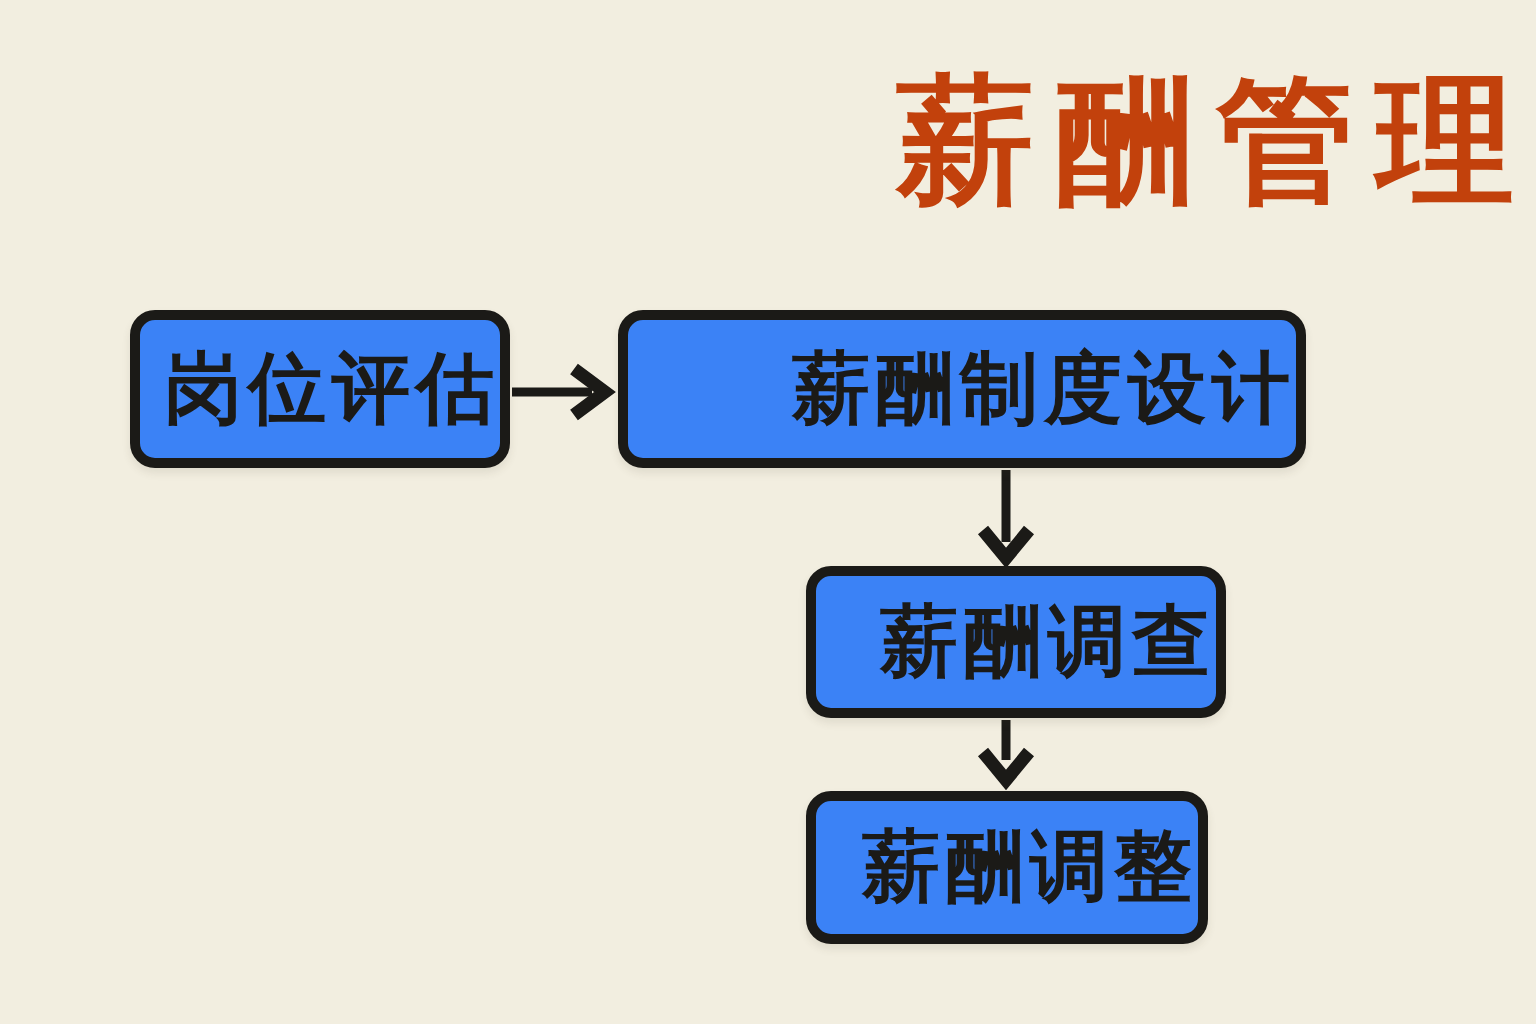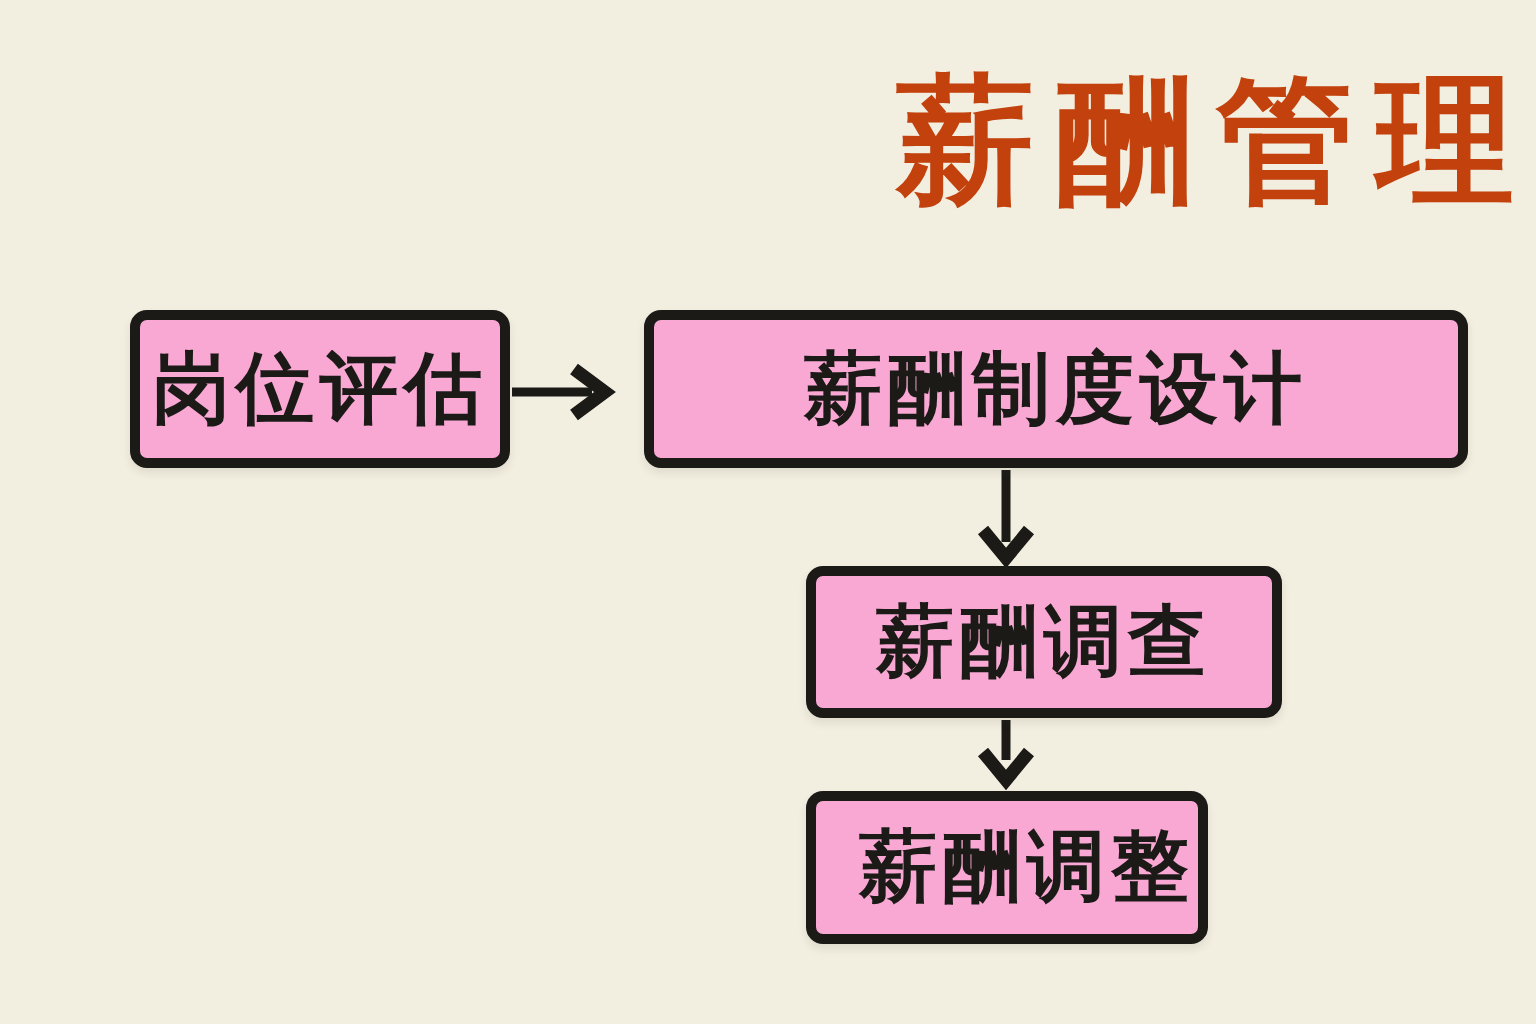--- a/index.html
+++ b/index.html
@@ -26,35 +26,35 @@
     line-height: 1.05;
     font-weight: 900;
     letter-spacing: 22px;
     color: #c2410c;
     white-space: nowrap;
   }
   .node {
     position: absolute;
     box-sizing: border-box;
     border: 10px solid #1b1a17;
-    border-radius: 17px;
-    background: #f9a8d4;
+    border-radius: 25px;
+    background: #3b82f6;
     display: flex;
     align-items: center;
-    justify-content: center;
+    justify-content: flex-end;
     color: #1b1a17;
     font-weight: 900;
     font-size: 78px;
     letter-spacing: 6px;
     white-space: nowrap;
     box-shadow: 0 5px 8px rgba(70, 60, 35, 0.10);
   }
   .node-job-evaluation      { left: 130px; top: 310px; width: 380px; height: 158px; }
-  .node-salary-system-design{ left: 618px; top: 310px; width: 824px; height: 158px; margin-left: 26px; }
-  .node-salary-survey       { left: 806px; top: 566px; width: 476px; height: 152px; }
+  .node-salary-system-design{ left: 618px; top: 310px; width: 688px; height: 158px; }
+  .node-salary-survey       { left: 806px; top: 566px; width: 420px; height: 152px; }
   .node-salary-adjustment   { left: 806px; top: 791px; width: 402px; height: 153px; padding-left: 40px; }
   .arrow-layer {
     position: absolute;
     left: 0;
     top: 0;
     width: 1536px;
     height: 1024px;
     pointer-events: none;
   }
   .arrow-layer .shaft {

